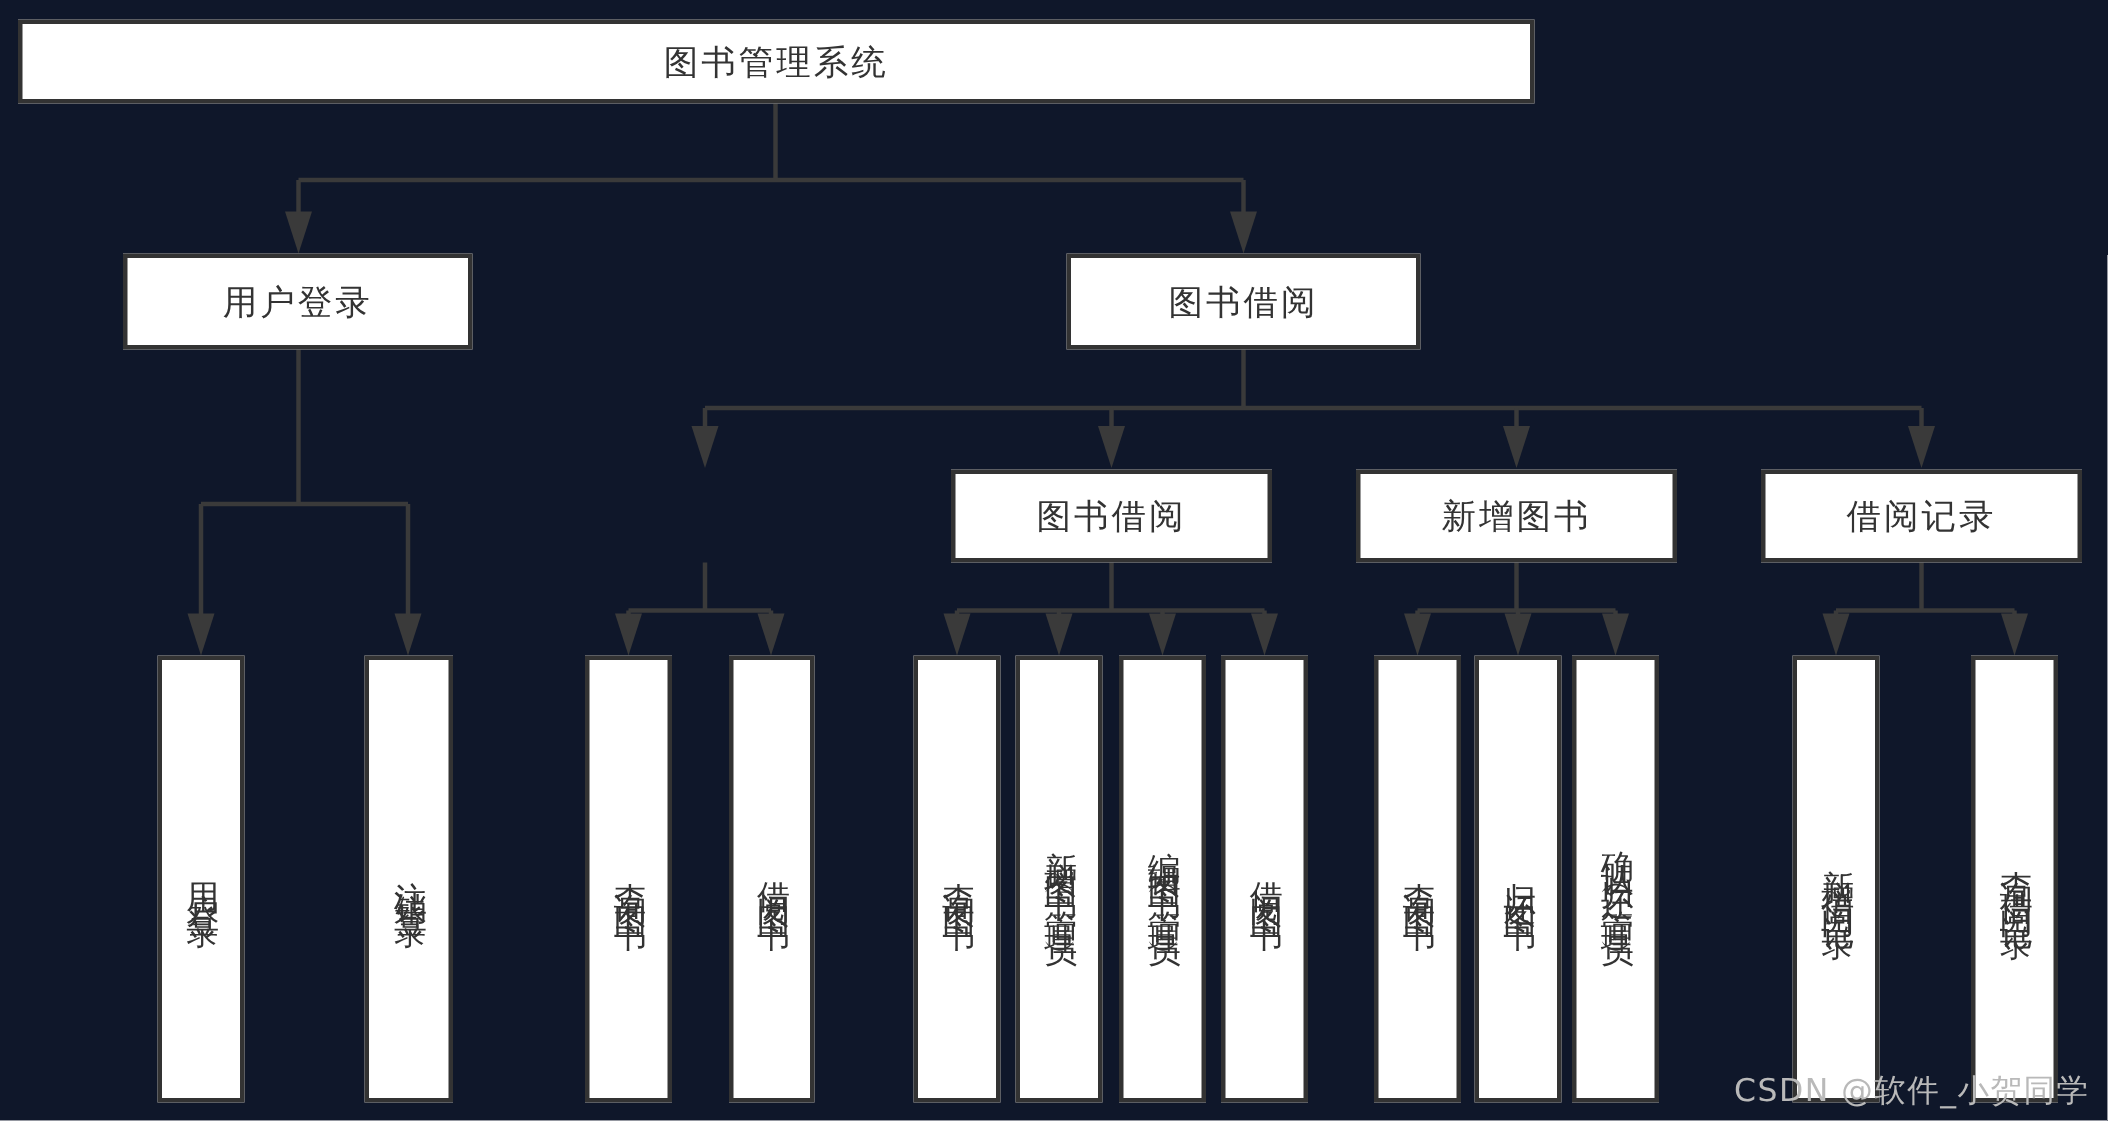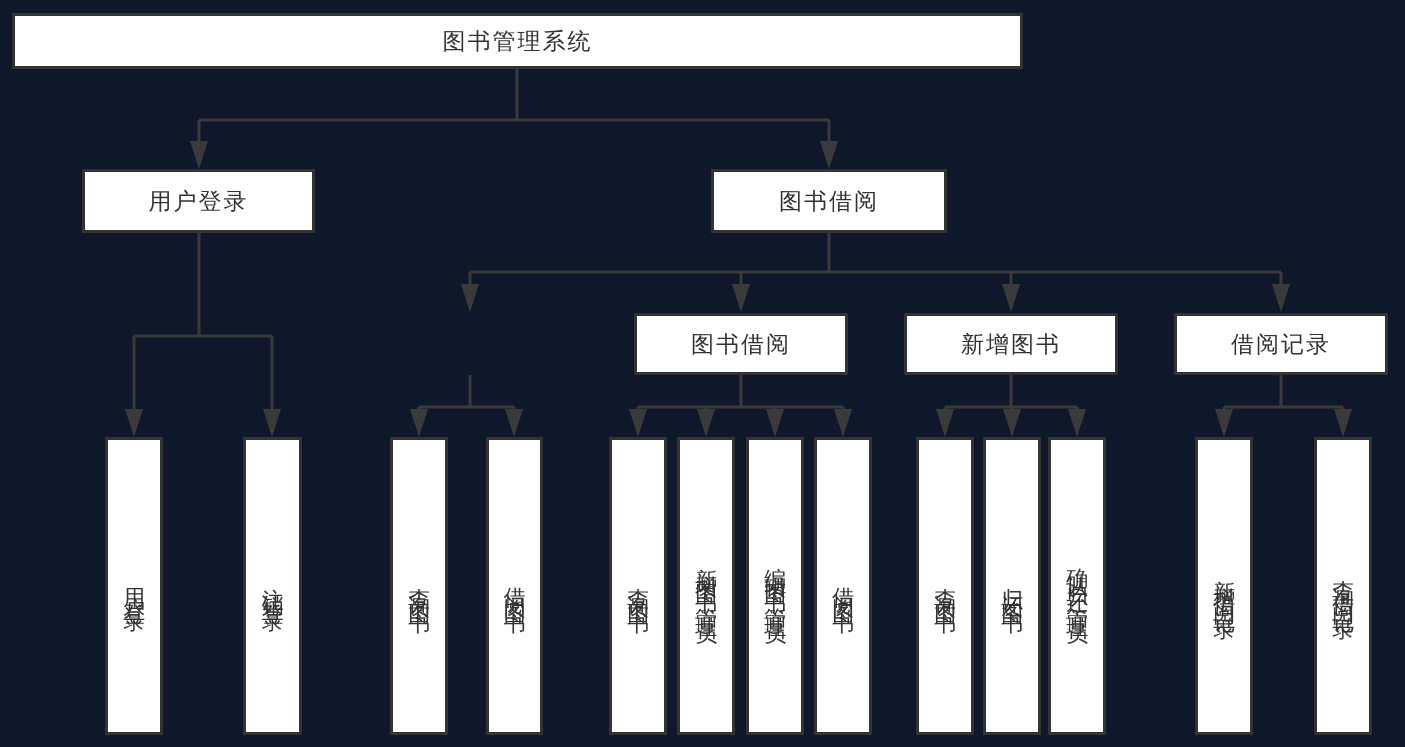--- a/index.html
+++ b/index.html
@@ -144,14 +144,15 @@
     <span class="vtext">确认归还（管理员）</span>
     </div>
 
   <div class="node vbox" style="left:1195px; top:437px; width:58px; height:298px;">
     <span class="vtext">新增借阅记录</span>
     </div>
   <div class="node vbox" style="left:1314px; top:437px; width:58px; height:298px;">
     <span class="vtext">查询借阅记录</span>
     </div>
 
+  <div class="watermark">CSDN @软件_小贺同学</div>
 
 </div>
 
 </body></html>

